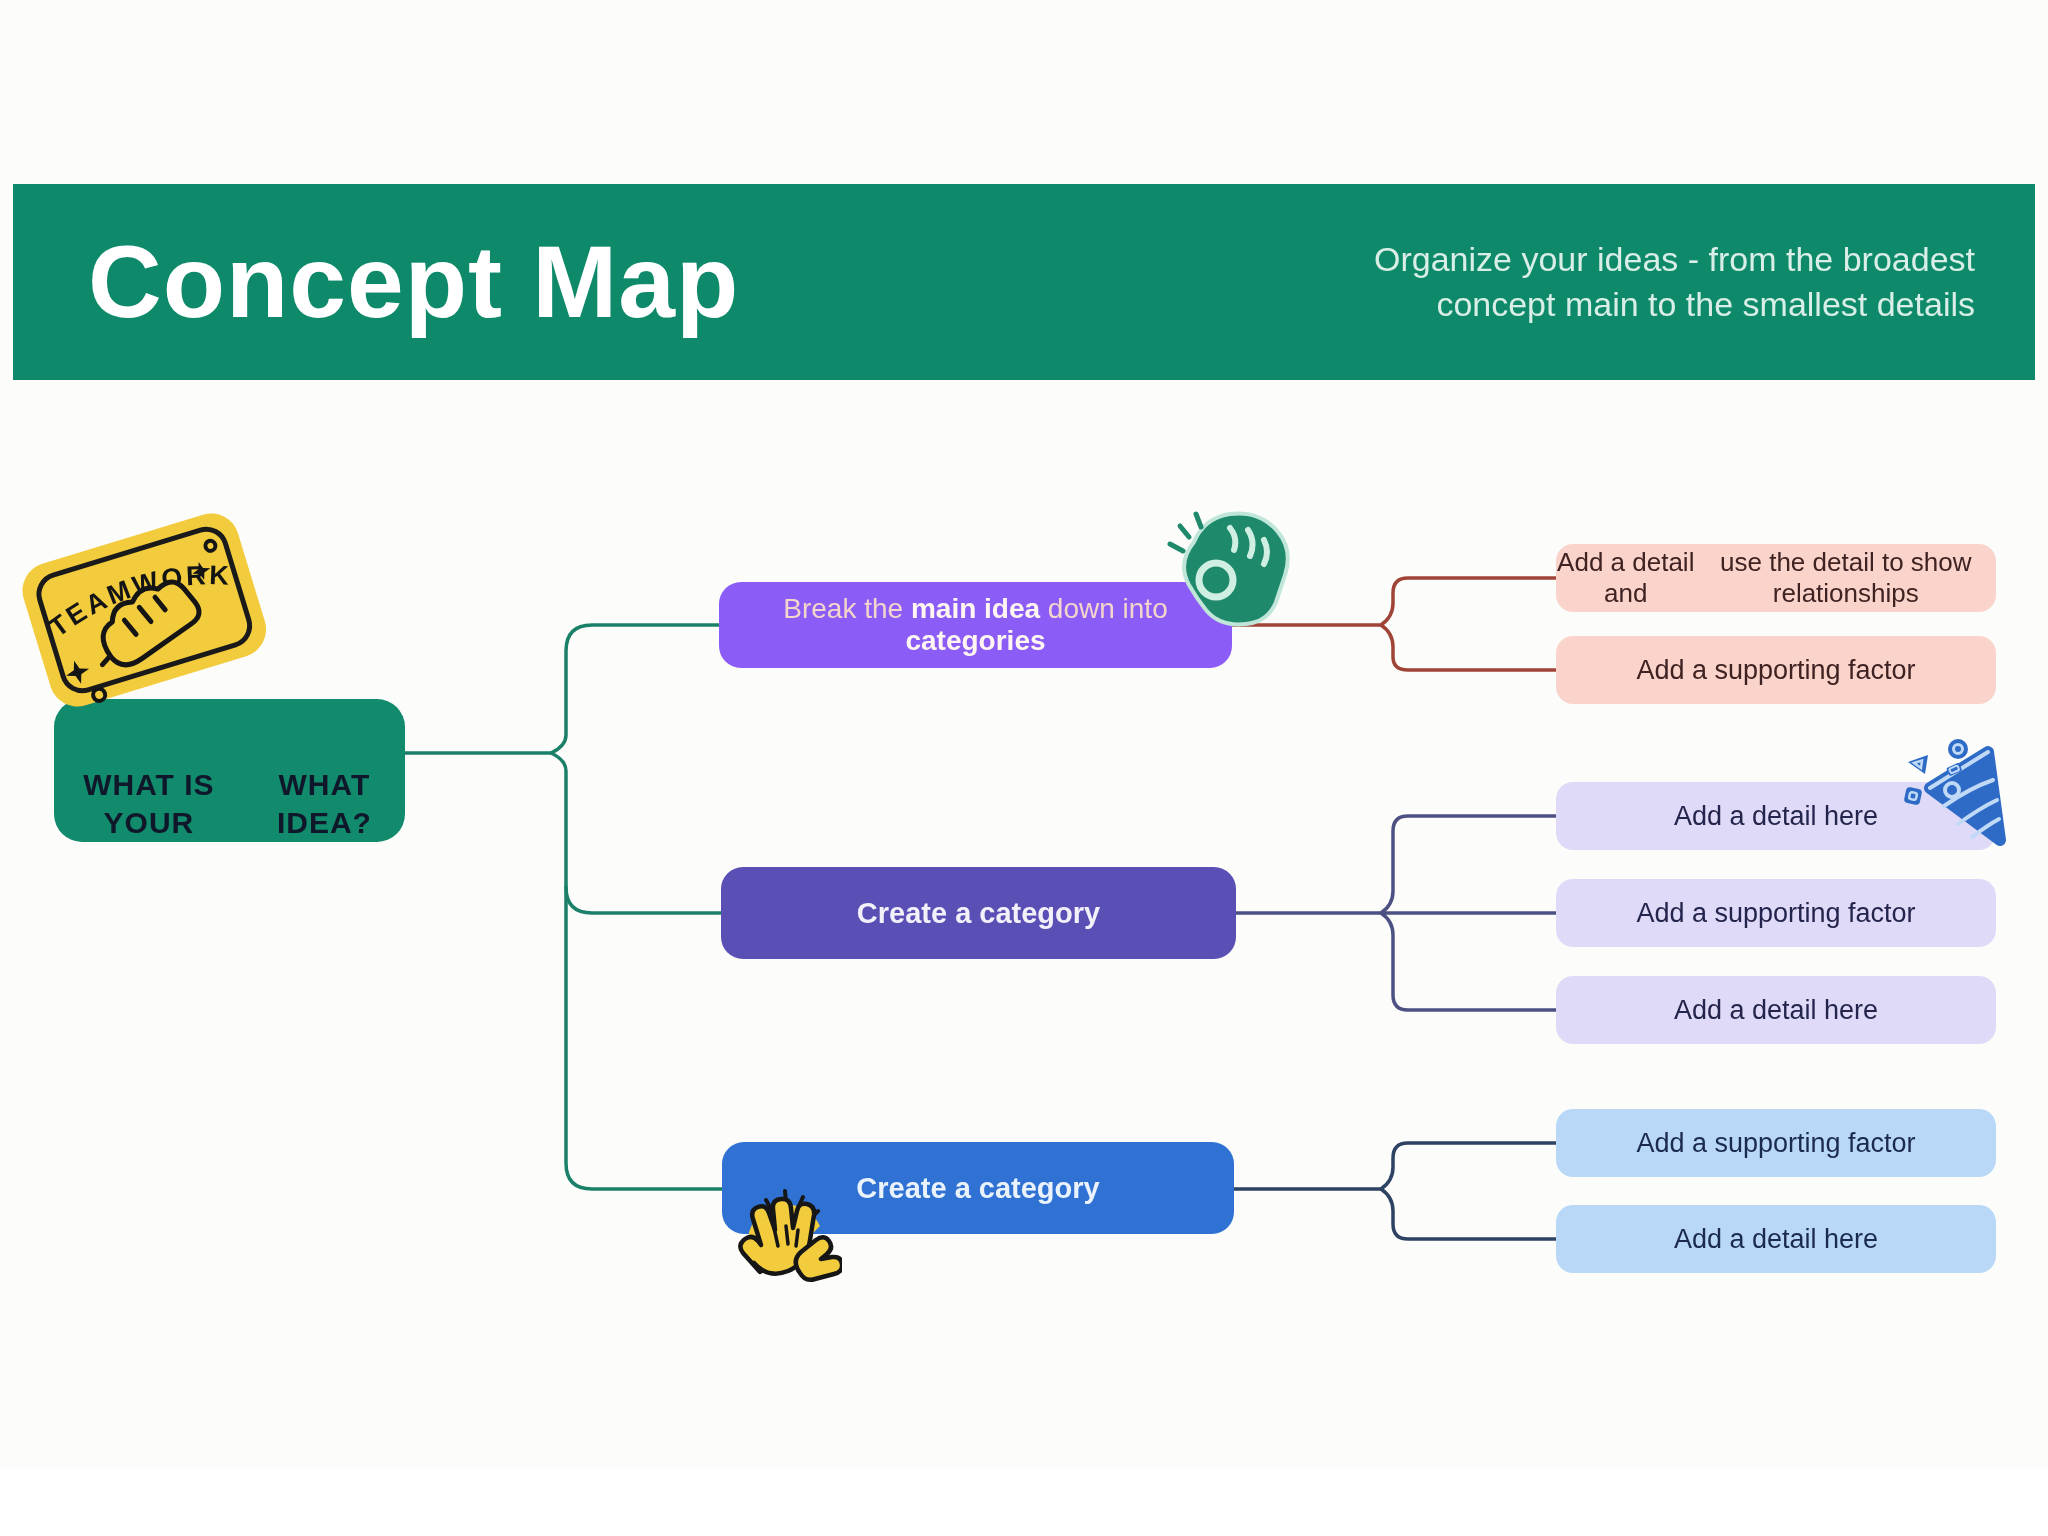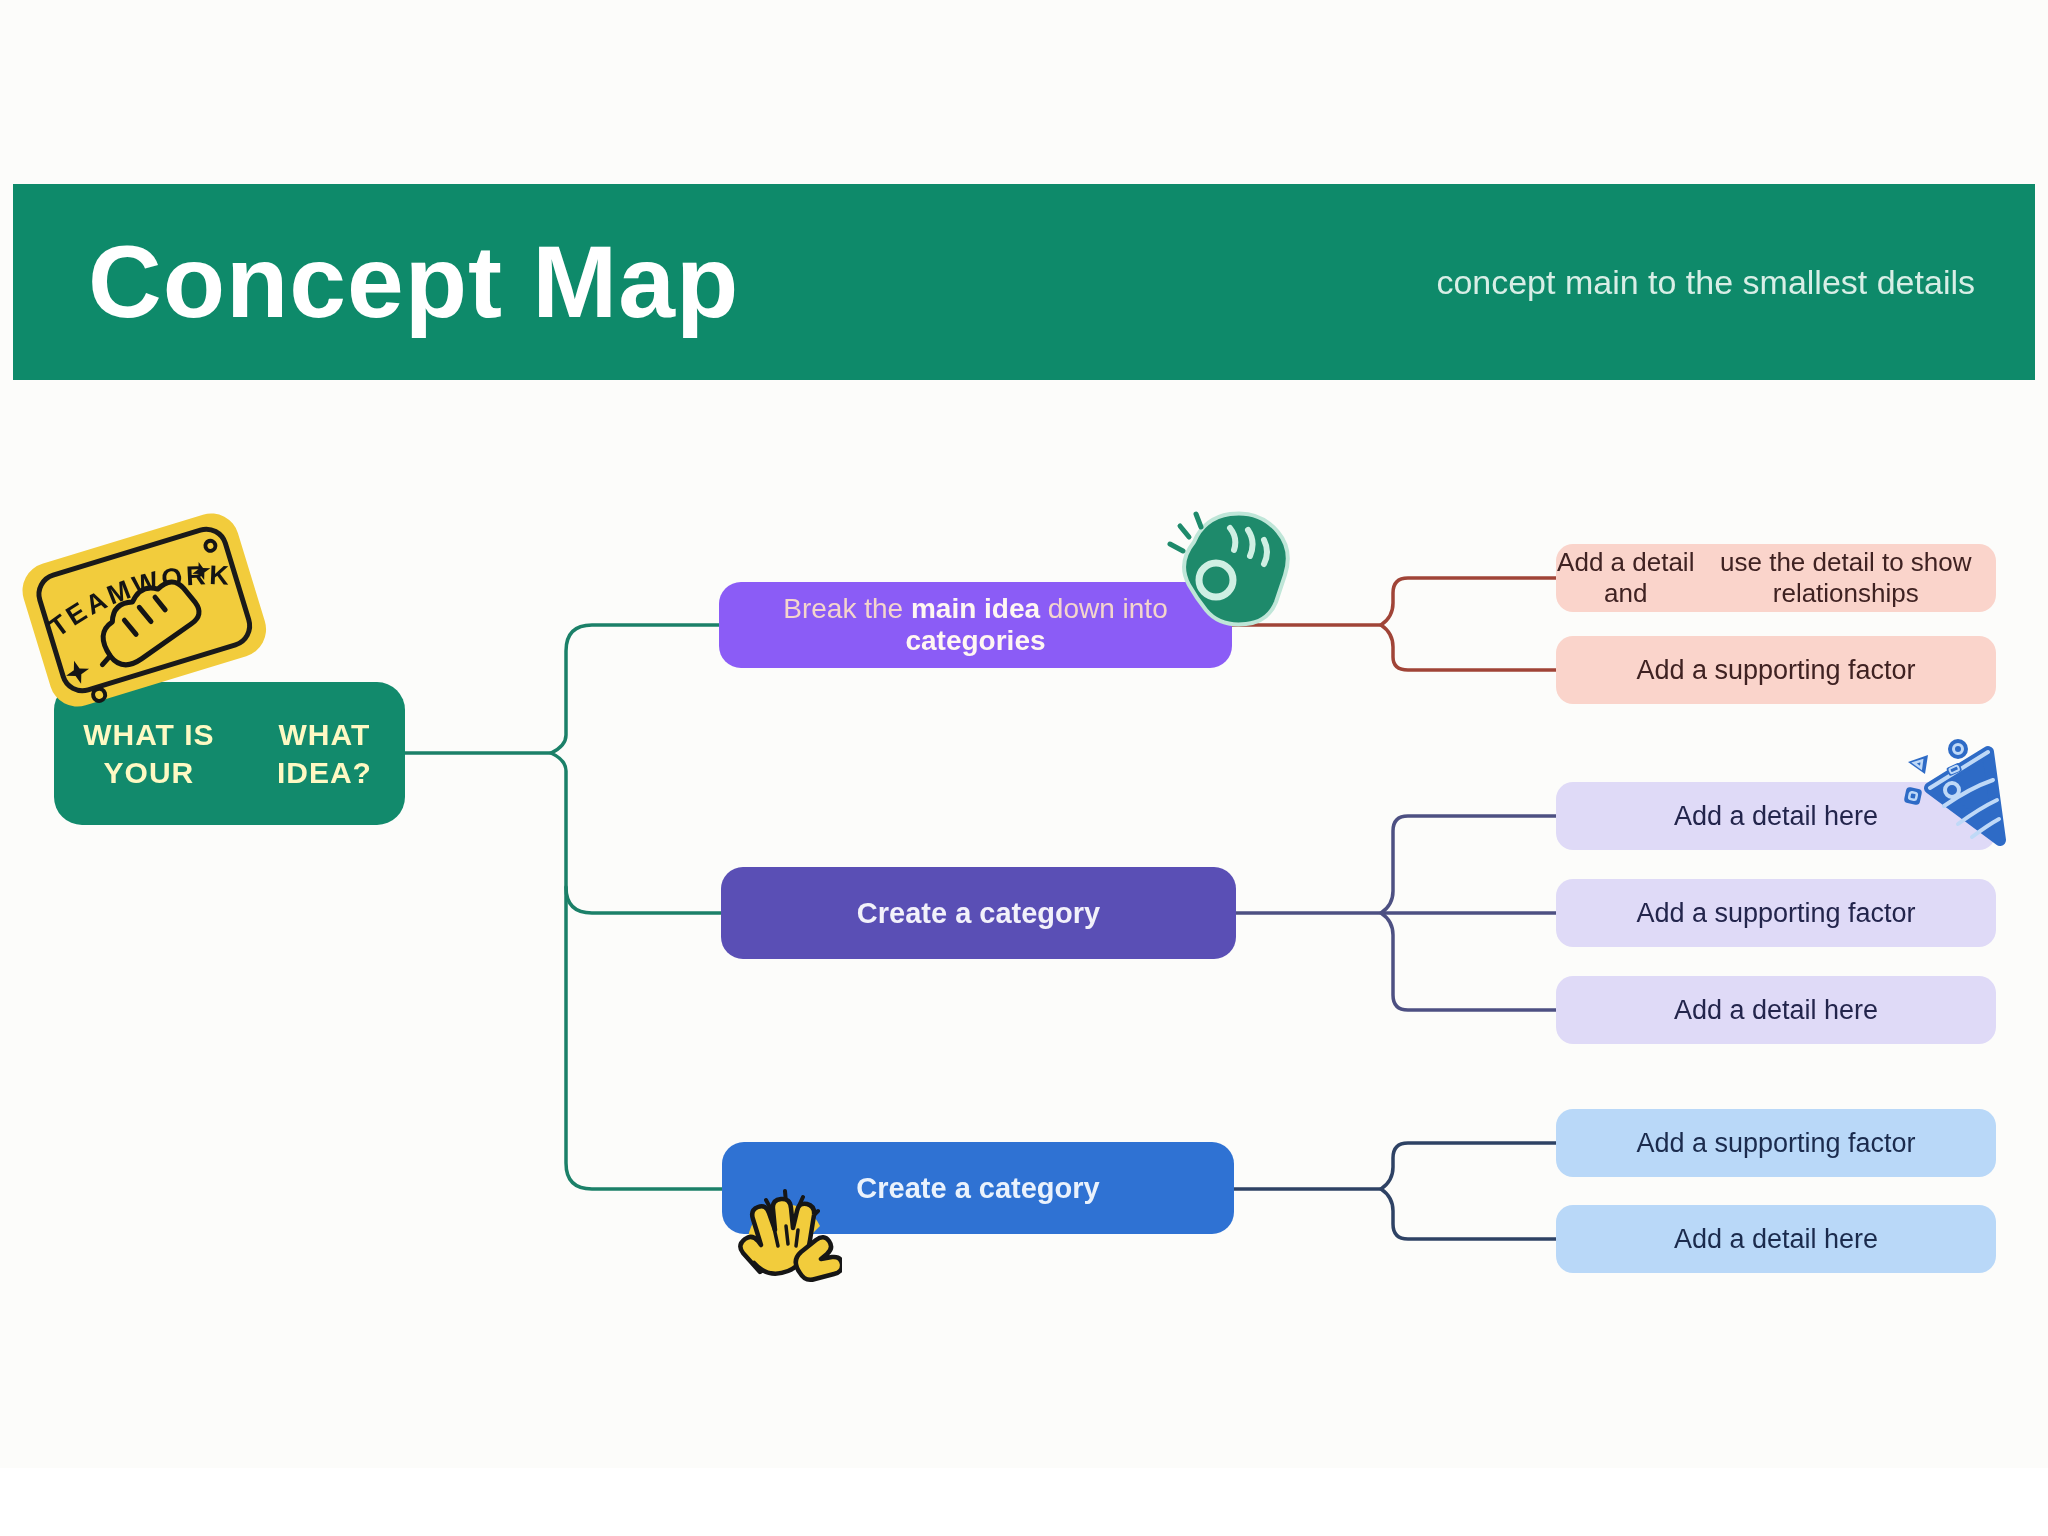--- a/index.html
+++ b/index.html
@@ -9,22 +9,22 @@
   
   .banner{position:absolute;left:13px;top:184px;width:2022px;height:196px;background:#0E8A6A;}
   .title{position:absolute;left:88px;top:184px;height:196px;display:flex;align-items:center;
          color:#ffffff;font-size:102px;font-weight:800;letter-spacing:1px;}
   .subtitle{position:absolute;right:73px;top:184px;height:196px;display:flex;flex-direction:column;
          justify-content:center;text-align:right;color:#D8EEE6;font-size:34px;line-height:45px;}
 
   
   .node{position:absolute;display:flex;flex-direction:row;justify-content:center;
         align-items:center;text-align:center;box-sizing:border-box;}
-  .root-box{left:54px;top:682px;width:351px;height:143px;border-radius:28px;background:#128A6C;
-        color:#fef9c3;font-size:30px;font-weight:bold;line-height:38px;letter-spacing:1px;}
+  .root-box{left:54px;top:699px;width:351px;height:143px;border-radius:28px;background:#128A6C;
+        color:#0f172a;font-size:30px;font-weight:bold;line-height:38px;letter-spacing:1px;align-items:flex-end;}
   .red-box{left:719px;top:582px;width:513px;height:86px;border-radius:22px;background:#8b5cf6;
         color:#F4D5CC;font-size:28px;}
   .red-box .b{font-weight:bold;color:#FFF6F2;}
   .purple-box{left:721px;top:867px;width:515px;height:92px;border-radius:22px;background:#5A4FB5;
         color:#F2F1FA;font-size:29px;font-weight:bold;}
   .blue-box{left:722px;top:1142px;width:512px;height:92px;border-radius:22px;background:#2F72D3;
         color:#EAF2FC;font-size:29px;font-weight:bold;}
   .child{left:1556px;width:440px;height:68px;border-radius:17px;font-size:27px;}
   .child.pink{background:#FAD4CB;color:#3F2222;}
   .child.lav{background:#DFDAF7;color:#23254C;}
@@ -35,20 +35,21 @@
   .sticker{position:absolute;}
 </style>
 </head>
 <body>
 
 <div class="canvas">
 
   <div class="banner"></div>
   <div class="title">Concept Map</div>
   <div class="subtitle">
+    <span>Organize your ideas - from the broadest</span>
     <span>concept main to the smallest details</span>
   </div>
 
   <svg class="wires" width="2048" height="1536" viewBox="0 0 2048 1536">
     <g fill="none" stroke-width="3.5" stroke-linecap="round">
 
       <path stroke="#1B8068" d="M405 753 H552"></path>
       <path stroke="#1B8068" d="M719 625 H592 Q566 625 566 651 V735 Q566 746 551 753 Q566 760 566 771 V1163 Q566 1189 592 1189 H722"></path>
       <path stroke="#1B8068" d="M566 887 Q566 913 592 913 H721"></path>
 

